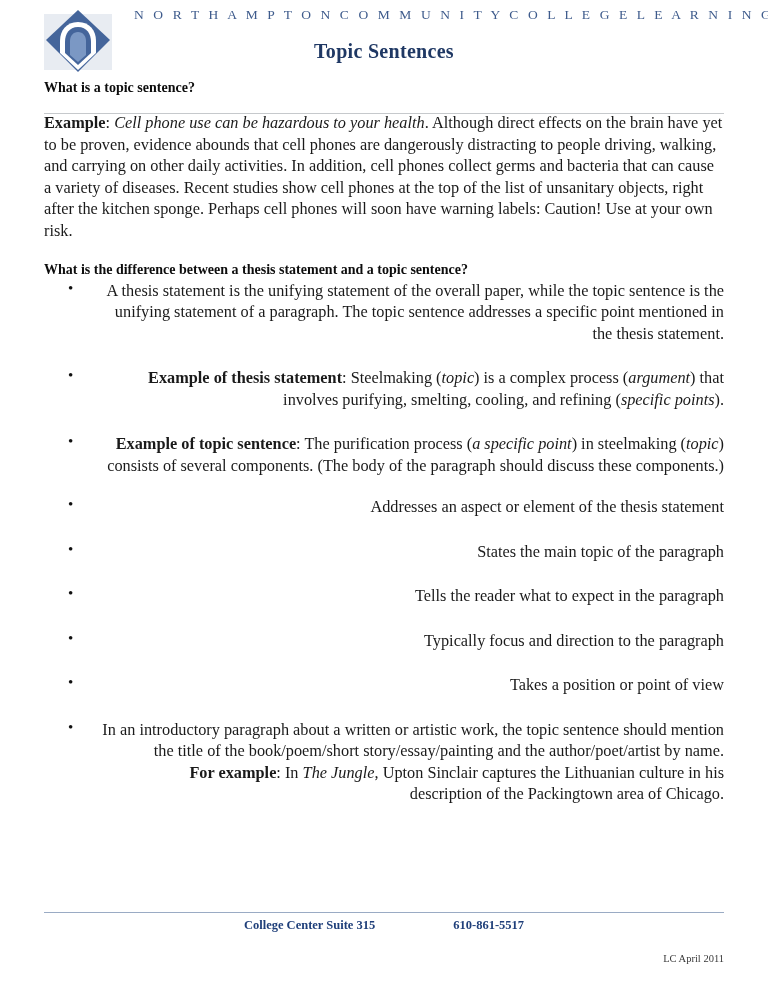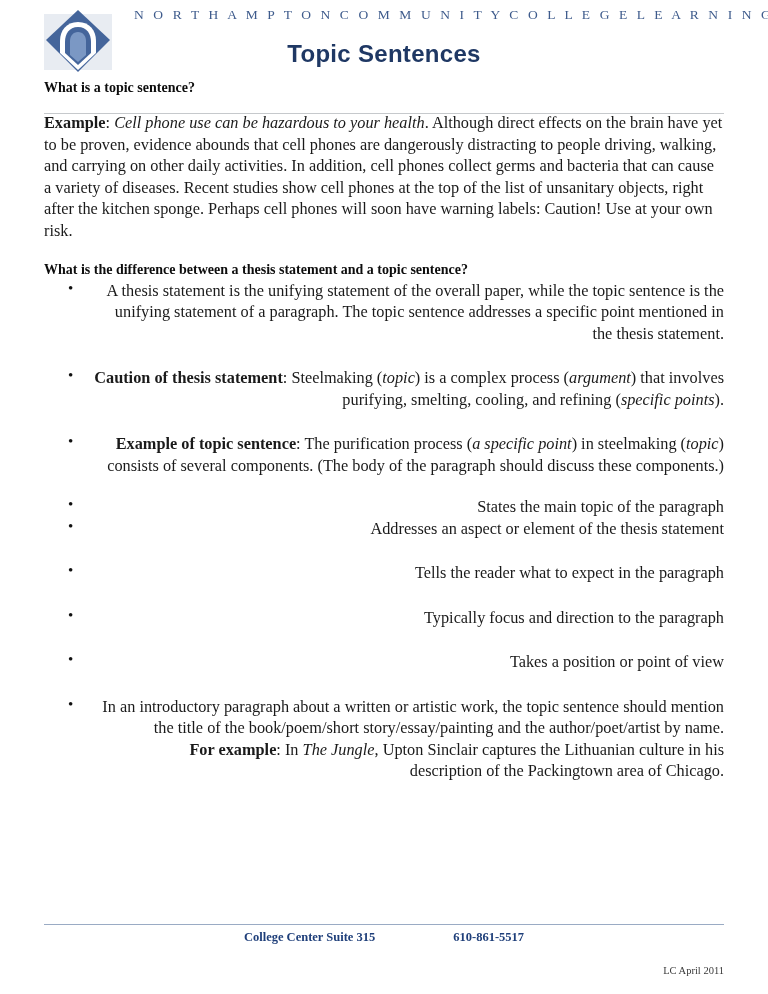--- a/index.html
+++ b/index.html
@@ -48,23 +48,23 @@
     color: #3e5b8c;
     white-space: nowrap;
   }
 
   .doc-title {
     position: absolute;
     left: 0;
     right: 0;
     top: 40px;
     text-align: center;
-    font-family: Liberation Sans, sans-serif;
+    font-family: Liberation Serif, serif;
     font-weight: bold;
-    font-size: 24px;
+    font-size: 20px;
     color: #1f3864;
     letter-spacing: 0.3px;
   }
 
   .header-rule {
     position: absolute;
     left: 44px;
     right: 44px;
     top: 113px;
     height: 1px;
@@ -123,21 +123,21 @@
   }
 
   b, strong { font-weight: bold; }
   i, em { font-style: italic; }
 
   
   .footer {
     position: absolute;
     left: 44px;
     right: 44px;
-    bottom: 18px;
+    bottom: 30px;
   }
   .footer-rule {
     height: 1px;
     background: #9aabc4;
     margin-bottom: 5px;
   }
   .footer-info {
     text-align: center;
     font-family: "Liberation Serif", "DejaVu Serif", serif;
     font-weight: bold;
@@ -189,36 +189,36 @@
 
     <div class="gap-lg"></div>
 
     <div class="q-heading">What is the difference between a thesis statement and a topic sentence?</div>
 
     <ul class="bullets">
       <li>
         <span>A thesis statement is the unifying statement of the overall paper, while the topic sentence is the unifying statement of a paragraph. The topic sentence addresses a specific point mentioned in the thesis statement.</span>
       </li>
       <li style="margin-top:23px;">
-        <b>Caution of thesis statement</b><span>: Steelmaking (</span><i>topic</i><span>) is a complex process (</span><i>argument</i><span>) that involves purifying, smelting, cooling, and refining (</span><i>specific points</i><span>).</span>
+        <b>Example of thesis statement</b><span>: Steelmaking (</span><i>topic</i><span>) is a complex process (</span><i>argument</i><span>) that involves purifying, smelting, cooling, and refining (</span><i>specific points</i><span>).</span>
       </li>
       <li style="margin-top:23px;">
         <b>Example of topic sentence</b><span>: The purification process (</span><i>a specific point</i><span>) in steelmaking (</span><i>topic</i><span>) consists of several components. (The body of the paragraph should discuss these components.)</span>
       </li>
     </ul>
 
     <div class="gap-lg"></div>
 
 
     <ul class="bullets tight">
-      <li>
-        <span>States the main topic of the paragraph</span>
-      </li>
       <li style="margin-top:0;">
         <span>Addresses an aspect or element of the thesis statement</span>
+      </li>
+      <li>
+        <span>States the main topic of the paragraph</span>
       </li>
       <li>
         <span>Tells the reader what to expect in the paragraph</span>
       </li>
       <li>
         <span>Typically focus and direction to the paragraph</span>
       </li>
       <li>
         <span>Takes a position or point of view</span>
       </li>

